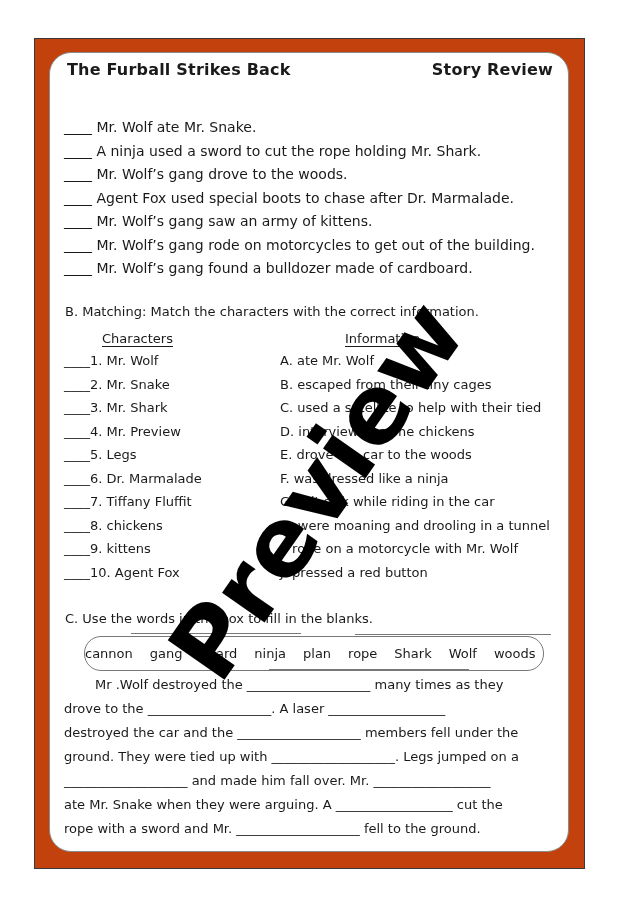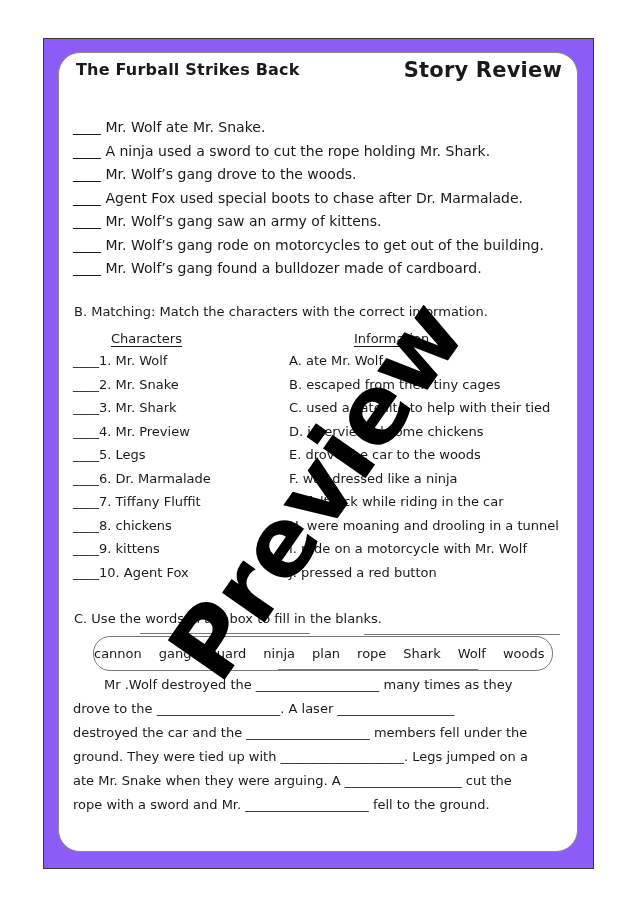--- a/index.html
+++ b/index.html
@@ -2,33 +2,33 @@
 <html><head>
 <meta charset="utf-8">
 <style>
   html,body{margin:0;padding:0;}
   body{
     width:636px;height:905px;position:relative;background:#ffffff;
     font-family:"DejaVu Sans","Liberation Sans",sans-serif;color:#1a1a1a;
     overflow:hidden;
   }
   .page{
-    position:absolute;left:43px;top:38px;width:549px;height:829px;
-    border:1px solid #3a3a3a;background:#8b5cf6;
+    position:absolute;left:34px;top:38px;width:549px;height:829px;
+    border:1px solid #3a3a3a;background:#c2410c;
   }
   .inner{
     position:absolute;left:14px;top:13px;width:518px;height:798px;
     border:1.4px solid #8a8a8a;border-radius:22px;background:#fff;
   }
   .hdr-title{
     position:absolute;left:17px;top:7px;font-size:16px;font-weight:bold;
     line-height:20px;letter-spacing:.2px;white-space:nowrap;
   }
   .hdr-sub{
-    position:absolute;right:15px;top:7px;font-size:21px;font-weight:bold;
+    position:absolute;right:15px;top:7px;font-size:16px;font-weight:bold;
     line-height:20px;letter-spacing:.2px;white-space:nowrap;
   }
   .t13{font-size:13px;line-height:16px;white-space:nowrap;}
   .a-heading{position:absolute;left:15px;top:41px;}
   .a-items{position:absolute;left:14px;top:63px;}
   .a-items .row{height:23.5px;line-height:23.5px;font-size:14px;white-space:nowrap;}
   .b-heading{position:absolute;left:15px;top:251px;}
   .colhdr{position:absolute;top:277px;font-size:13px;line-height:17px;
     text-decoration:underline;text-underline-offset:3px;white-space:nowrap;}
   .colhdr.c1{left:52px;}
@@ -130,20 +130,21 @@
       <span class="w">Wolf</span>
       <span class="w">woods</span>
     </div>
     <div class="wb-underline"></div>
 
     <div class="paragraph">
       <div class="pline">Mr .Wolf destroyed the ___________________ many times as they</div>
       <div class="pline">drove to the ___________________. A laser __________________</div>
       <div class="pline">destroyed the car and the ___________________ members fell under the</div>
       <div class="pline">ground. They were tied up with ___________________. Legs jumped on a</div>
+      <div class="pline">___________________ and made him fall over. Mr. __________________</div>
       <div class="pline">ate Mr. Snake when they were arguing. A __________________ cut the</div>
       <div class="pline">rope with a sword and Mr. ___________________ fell to the ground.</div>
     </div>
 
   </div>
 </div>
 
 <div class="watermark">Preview</div>
 
 </body></html>

